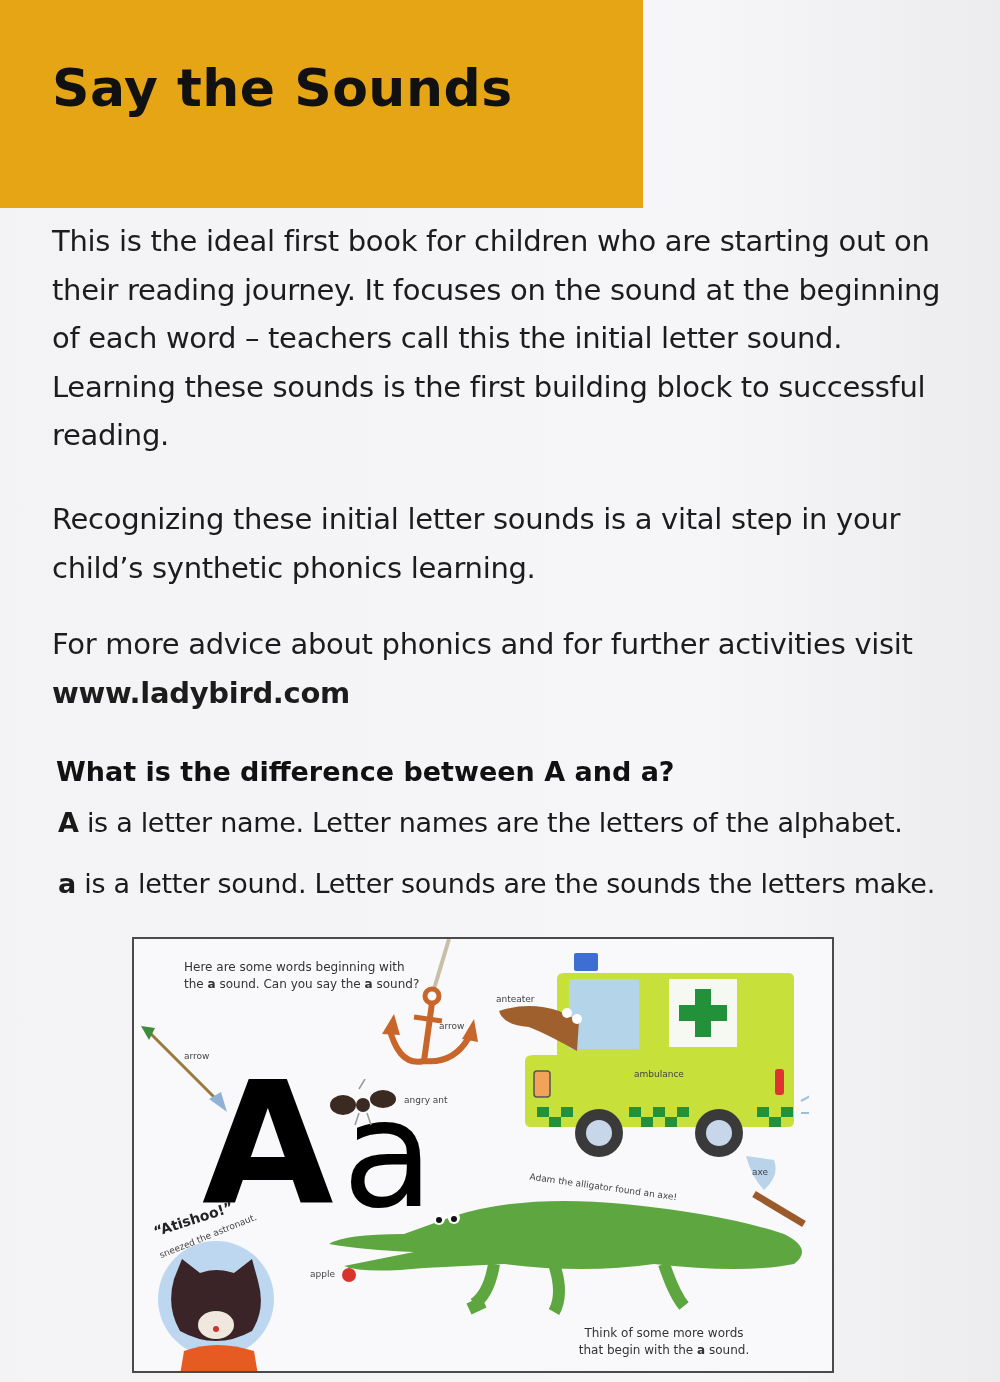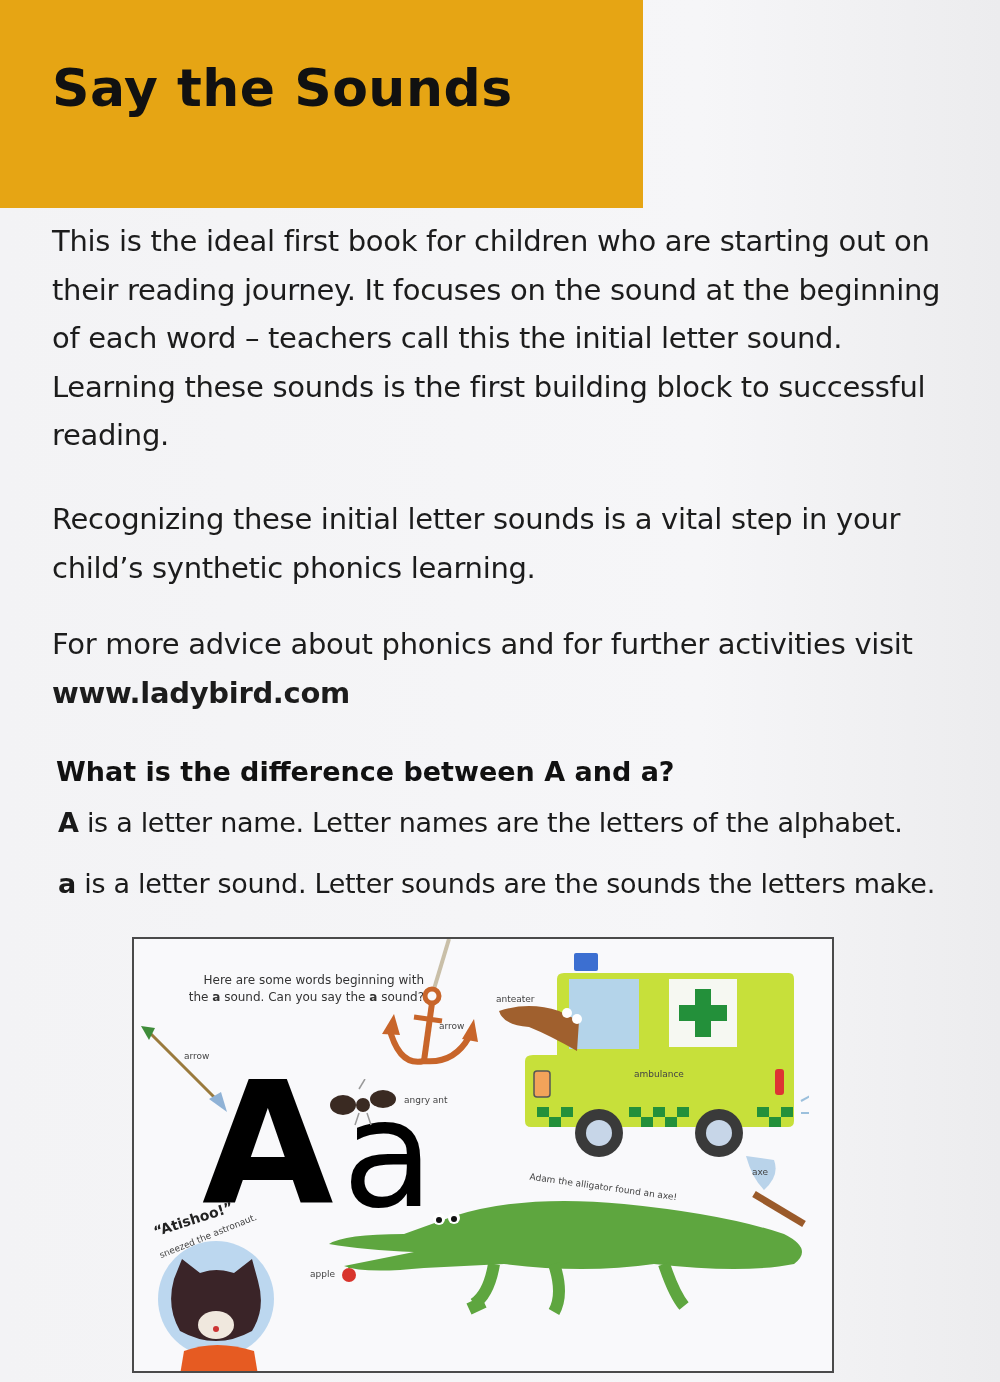--- a/index.html
+++ b/index.html
@@ -48,21 +48,21 @@
   .frame {
     position: absolute; left: 132px; top: 937px; width: 702px; height: 436px;
     border: 2px solid #4a4a4a; background: #f9f9fb; overflow: hidden;
   }
   .small-label {
     position: absolute; font-size: 9px; color: #444;
     font-family: "DejaVu Sans", sans-serif;
   }
   .intro {
     position: absolute; left: 50px; top: 20px; width: 240px;
-    font-size: 12px; line-height: 17px; color: #333; text-align: right; margin-top: 13px;
+    font-size: 12px; line-height: 17px; color: #333; text-align: left;
   }
   .intro b, .outro b { font-weight: bold; }
   .outro {
     position: absolute; left: 430px; top: 386px; width: 200px;
     font-size: 12px; line-height: 17px; color: #333; text-align: center;
   }
   .big-A {
     position: absolute; left: 68px; top: 120px;
     font-size: 170px; font-weight: bold; color: #000; line-height: 1;
     font-family: "DejaVu Sans", sans-serif;
@@ -209,14 +209,18 @@
     <div class="atishoo">“Atishoo!”</div>
     <div class="sneezed">sneezed the astronaut.</div>
     <svg style="position:absolute;left:20px;top:300px;" width="130" height="136" viewBox="0 0 130 136">
       <circle cx="62" cy="60" r="58" fill="#bcd7ef"></circle>
       <path d="M20 40 L28 20 L46 34 Q62 28 80 34 L98 20 L104 42 Q112 70 98 92 Q62 112 26 92 Q12 68 20 40 Z" fill="#3a2428"></path>
       <ellipse cx="62" cy="86" rx="18" ry="14" fill="#f0e8de"></ellipse>
       <circle cx="62" cy="90" r="3" fill="#c33"></circle>
       <path d="M30 112 Q62 100 100 112 L104 136 H26 Z" fill="#e65b22"></path>
     </svg>
 
+    <div class="outro">
+      <div>Think of some more words</div>
+      <div><span>that begin with the </span><b>a</b><span> sound.</span></div>
+    </div>
   </div>
 </div>
 
 </body></html>

